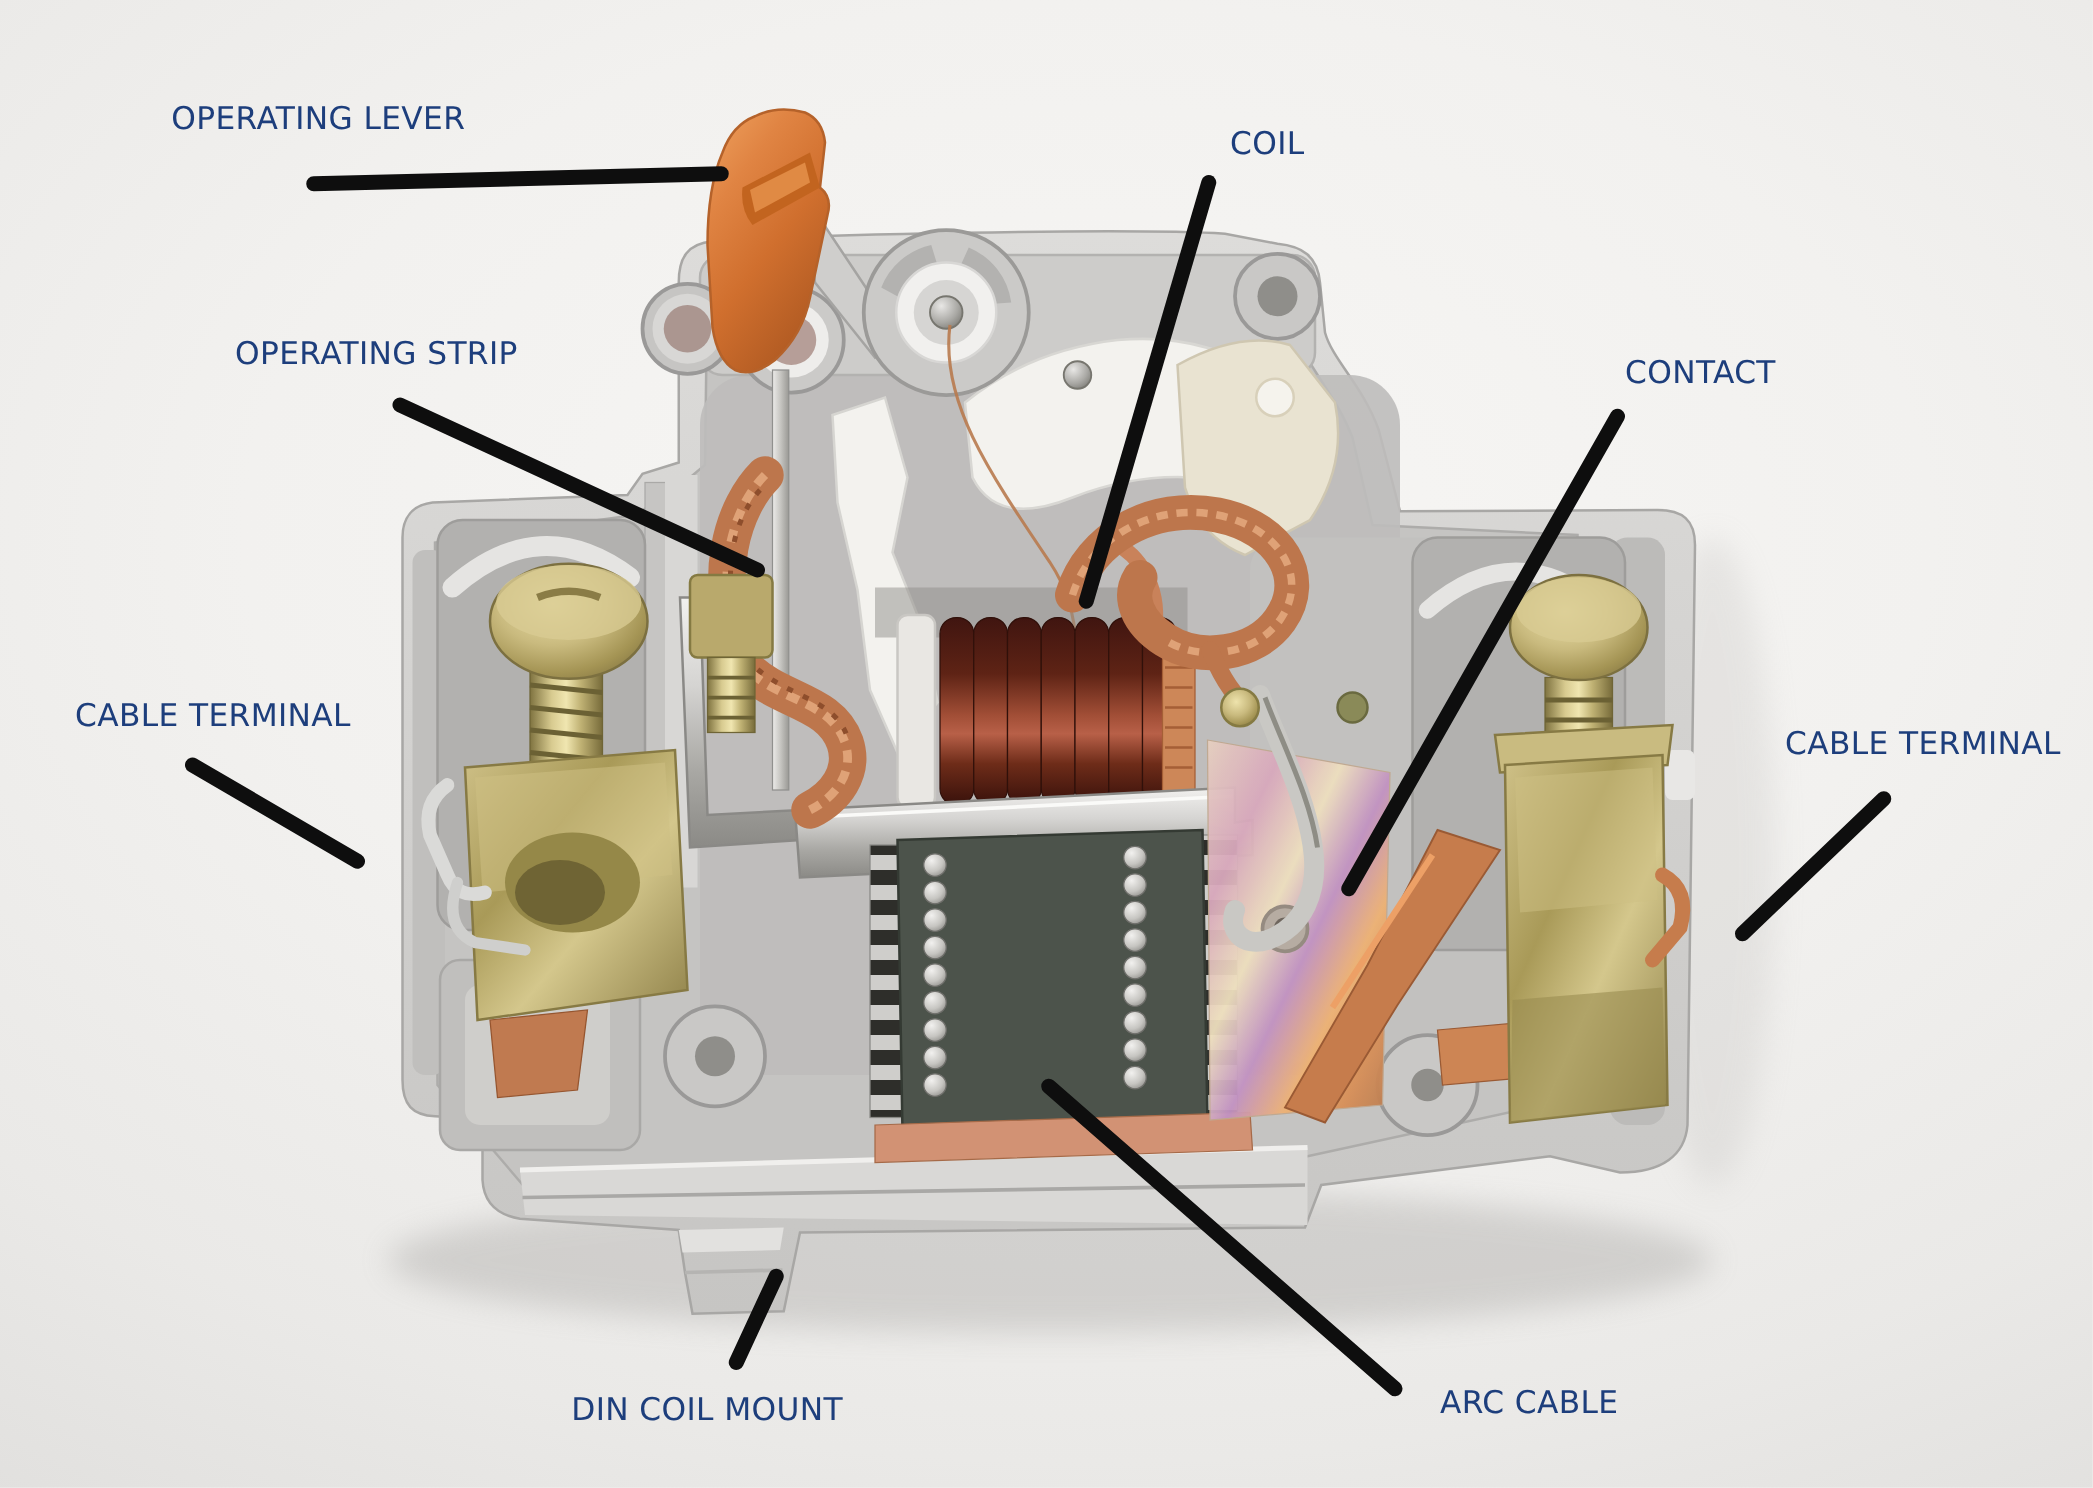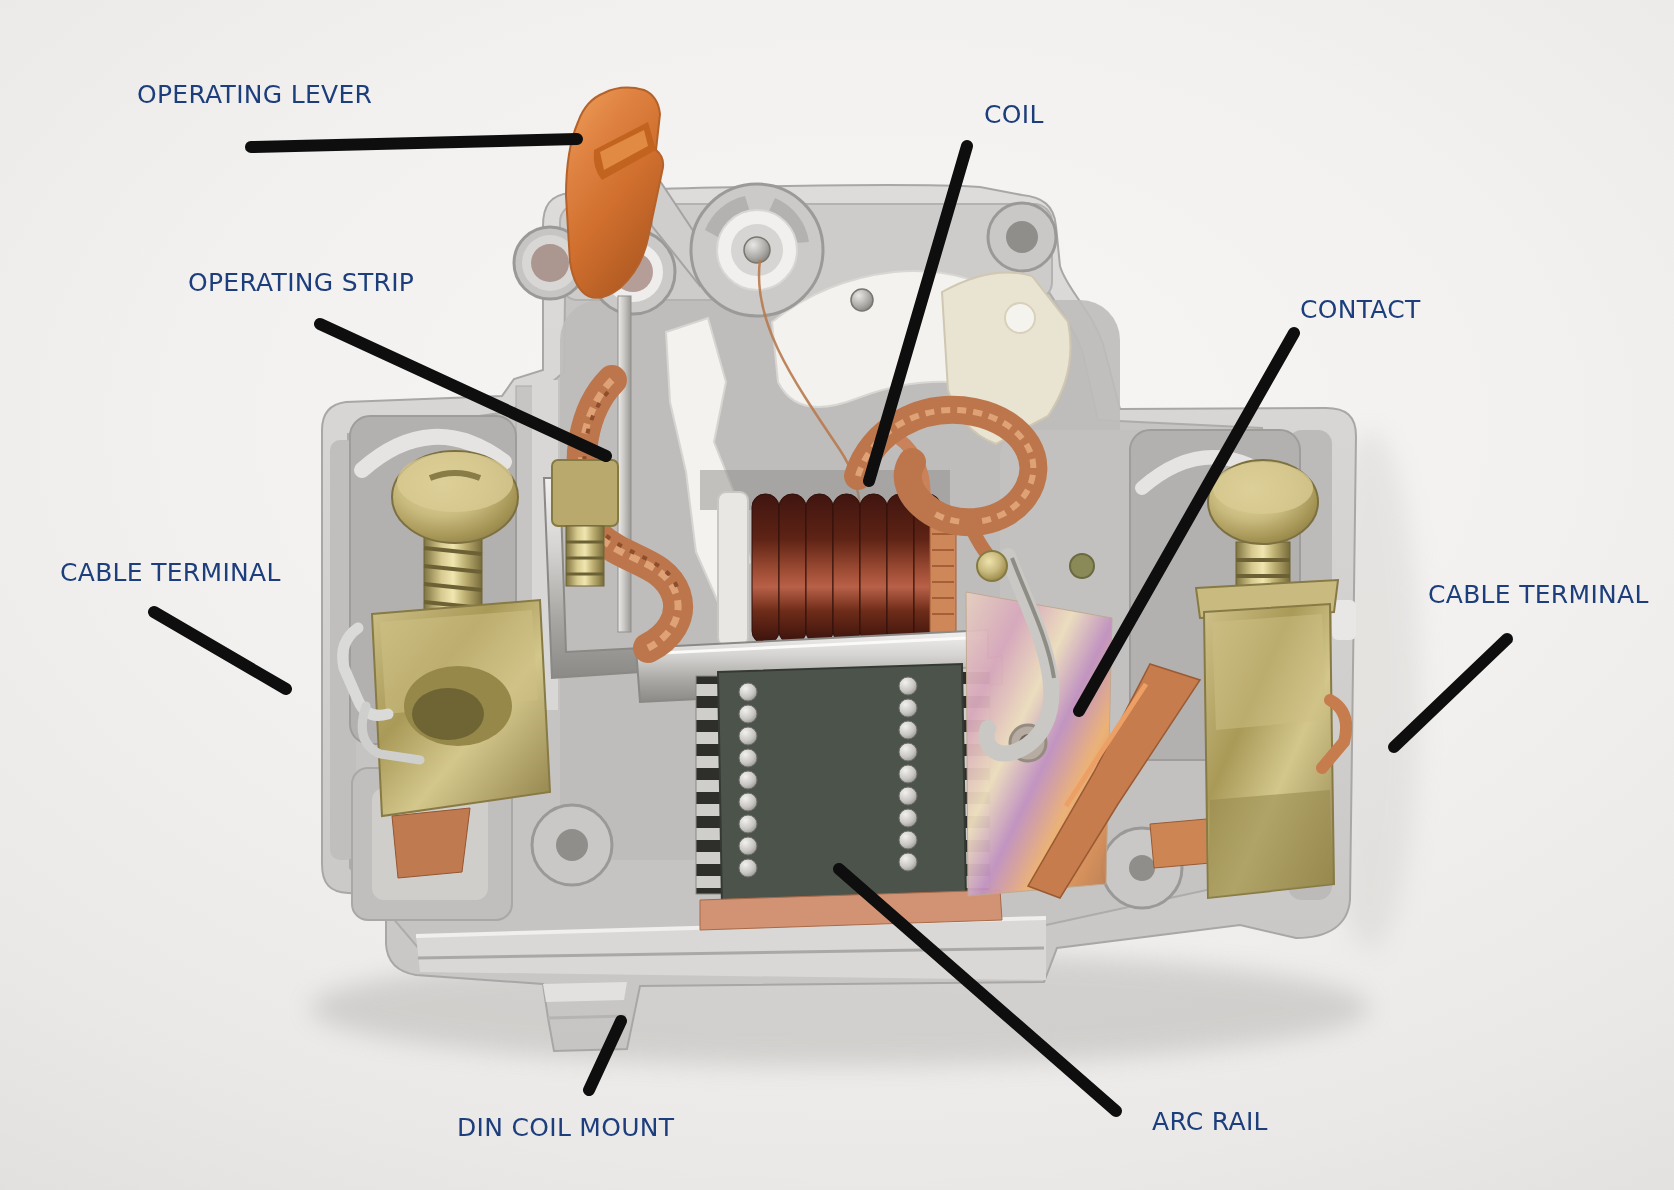--- a/index.html
+++ b/index.html
@@ -326,18 +326,18 @@
       <line class="leader-line" x1="154" y1="612" x2="286" y2="689"></line>
       <line class="leader-line" x1="1507" y1="639" x2="1394" y2="747"></line>
       <line class="leader-line" x1="621" y1="1021" x2="589" y2="1090"></line>
       <line class="leader-line" x1="1116" y1="1111" x2="839" y2="869"></line>
     </g>
   </svg>
 
   <div class="annotation-label" style="left:137px; top:80px">OPERATING LEVER</div>
   <div class="annotation-label" style="left:984px; top:100px">COIL</div>
   <div class="annotation-label" style="left:188px; top:268px">OPERATING STRIP</div>
-  <div class="annotation-label" style="left:1300px; top:295px">CONTACT</div>
+  <div class="annotation-label" style="left:1300px; top:283px">CONTACT</div>
   <div class="annotation-label" style="left:60px; top:558px">CABLE TERMINAL</div>
   <div class="annotation-label" style="left:1428px; top:580px">CABLE TERMINAL</div>
   <div class="annotation-label" style="left:457px; top:1113px">DIN COIL MOUNT</div>
-  <div class="annotation-label" style="left:1152px; top:1107px">ARC RAIL</div>
+  <div class="annotation-label" style="left:1152px; top:1107px">ARC CABLE</div>
 </div>
 
 </body></html>

